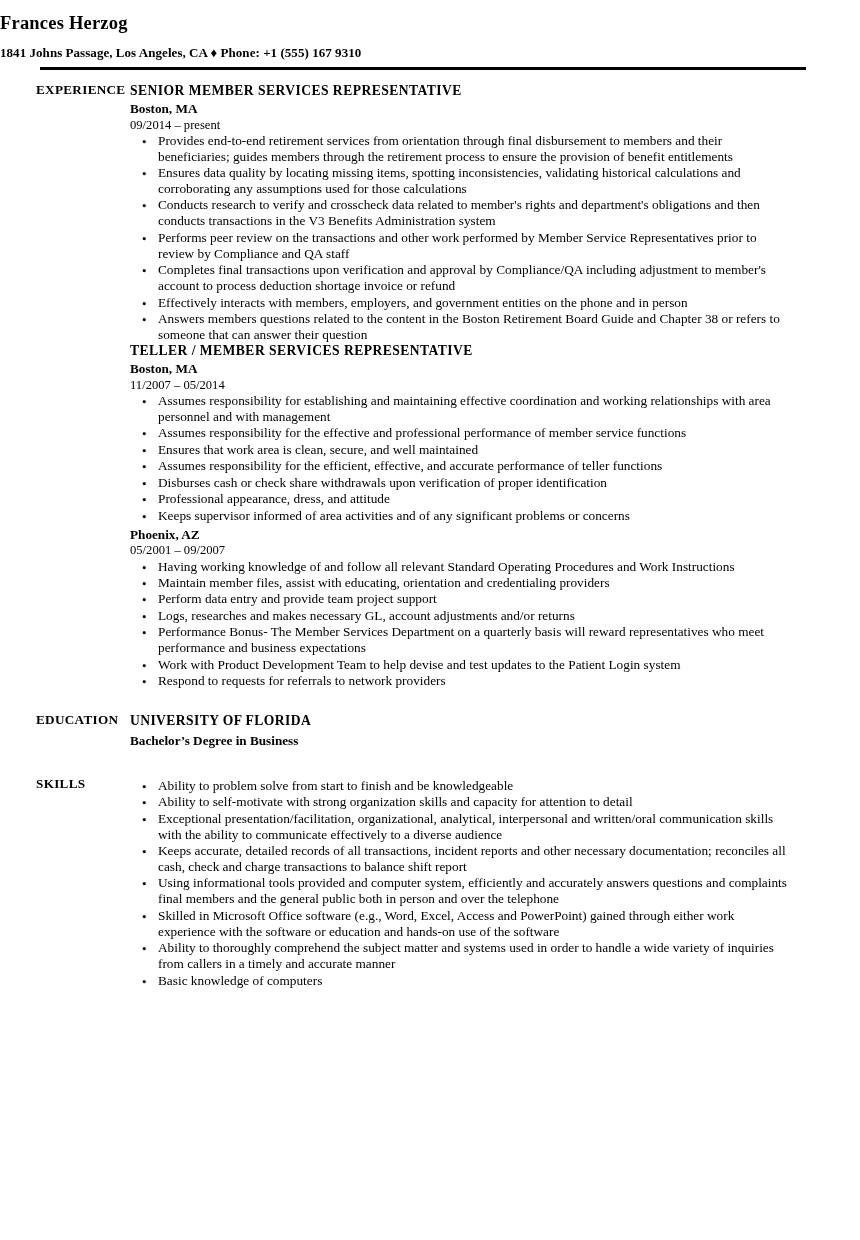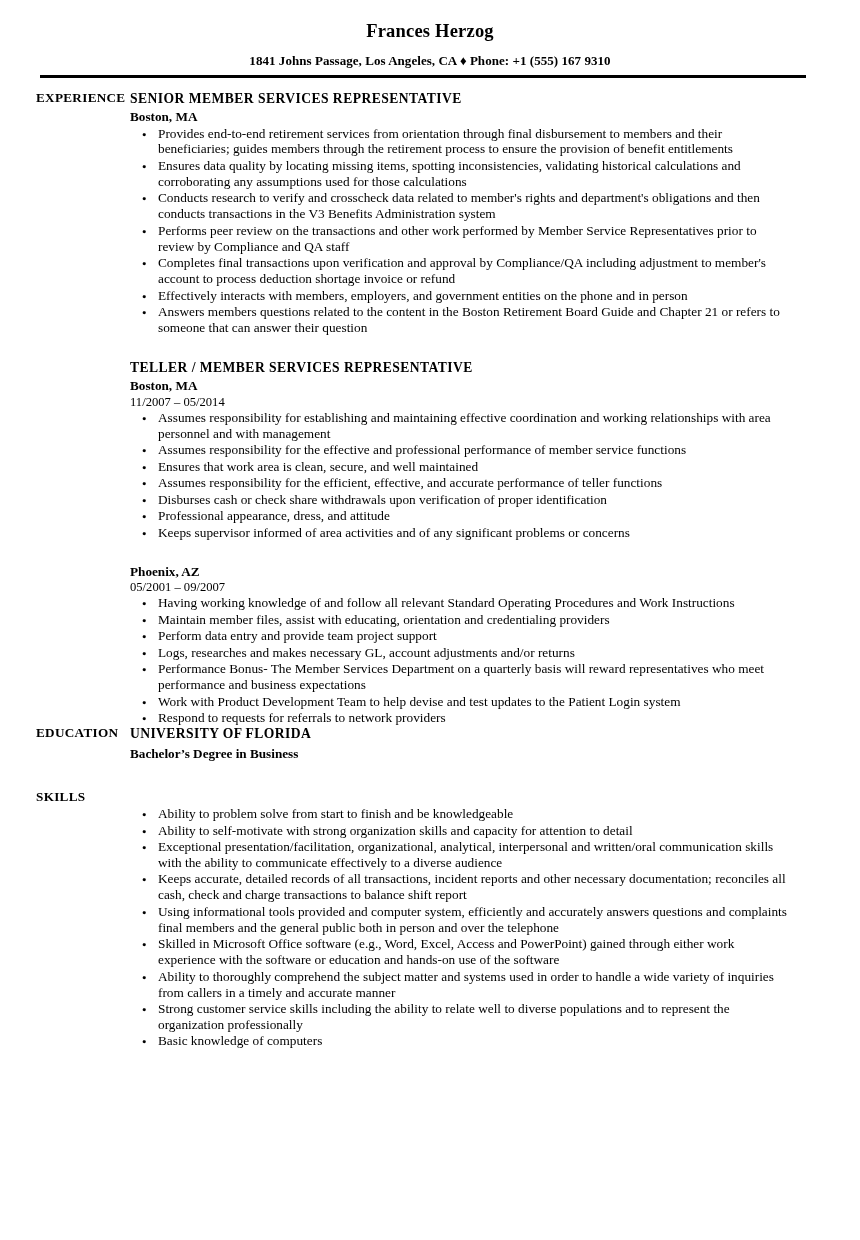--- a/index.html
+++ b/index.html
@@ -19,22 +19,21 @@
   .page {
     position: relative;
     width: 860px;
     height: 1240px;
     background: #ffffff;
     overflow: hidden;
   }
 
   
   .header {
-    padding-top: 22px;
-    text-align: center;
+    padding-top: 14px;
   }
   .cand-name {
     font-size: 18.5px;
     font-weight: bold;
     letter-spacing: 0.2px;
     line-height: 1.0;
   }
   .cand-contact {
     font-size: 13px;
     font-weight: bold;
@@ -64,25 +63,25 @@
     font-weight: bold;
     letter-spacing: 0.3px;
     line-height: 1.0;
   }
   .sec-body {
     flex: 1 1 auto;
     padding-right: 71px;
   }
 
   #experience-section { margin-top: 13px; }
-  #education-section  { }
+  #education-section  { margin-top: 24px; }
   #skills-section     { margin-top: 28px; }
 
   .job { }
-  .job + .job { margin-top: 24px; }
+  .job + .job { }
 
   .job-title {
     font-size: 13.6px;
     font-weight: bold;
     letter-spacing: 0.45px;
     line-height: 1.12;
   }
   .job-location {
     font-size: 13.2px;
     font-weight: bold;
@@ -124,48 +123,49 @@
     line-height: 1.12;
   }
   .edu-degree {
     font-size: 13.2px;
     font-weight: bold;
     line-height: 1.12;
     margin-top: 6px;
   }
 
   
-  #skills-section ul.bullets { margin-top: 16px; }
+  #skills-section ul.bullets { margin-top: 0; }
 </style>
 </head>
 <body>
 
 <div class="page">
 
   <div class="header">
     <div class="cand-name">Frances Herzog</div>
     <div class="cand-contact">1841 Johns Passage, Los Angeles, CA ♦ Phone: +1 (555) 167 9310</div>
   </div>
   <hr class="rule">
 
   <div class="section" id="experience-section">
     <div class="sec-label">EXPERIENCE</div>
     <div class="sec-body">
 
       <div class="job">
         <div class="job-title">SENIOR MEMBER SERVICES REPRESENTATIVE</div>
         <div class="job-location">Boston, MA</div>
+        <div class="job-dates">09/2014 – present</div>
         <ul class="bullets">
           <li>Provides end-to-end retirement services from orientation through final disbursement to members and their beneficiaries; guides members through the retirement process to ensure the provision of benefit entitlements</li>
           <li>Ensures data quality by locating missing items, spotting inconsistencies, validating historical calculations and corroborating any assumptions used for those calculations</li>
           <li>Conducts research to verify and crosscheck data related to member's rights and department's obligations and then conducts transactions in the V3 Benefits Administration system</li>
           <li>Performs peer review on the transactions and other work performed by Member Service Representatives prior to review by Compliance and QA staff</li>
           <li>Completes final transactions upon verification and approval by Compliance/QA including adjustment to member's account to process deduction shortage invoice or refund</li>
           <li>Effectively interacts with members, employers, and government entities on the phone and in person</li>
-          <li>Answers members questions related to the content in the Boston Retirement Board Guide and Chapter 21 or refers to someone that can answer their question</li>
+          <li>Answers members questions related to the content in the Boston Retirement Board Guide and Chapter 38 or refers to someone that can answer their question</li>
         </ul>
       </div>
 
       <div class="job">
         <div class="job-title">TELLER / MEMBER SERVICES REPRESENTATIVE</div>
         <div class="job-location">Boston, MA</div>
         <div class="job-dates">11/2007 – 05/2014</div>
         <ul class="bullets">
           <li>Assumes responsibility for establishing and maintaining effective coordination and working relationships with area personnel and with management</li>
           <li>Assumes responsibility for the effective and professional performance of member service functions</li>
@@ -206,19 +206,18 @@
     <div class="sec-label">SKILLS</div>
     <div class="sec-body">
       <ul class="bullets">
         <li>Ability to problem solve from start to finish and be knowledgeable</li>
         <li>Ability to self-motivate with strong organization skills and capacity for attention to detail</li>
         <li>Exceptional presentation/facilitation, organizational, analytical, interpersonal and written/oral communication skills with the ability to communicate effectively to a diverse audience</li>
         <li>Keeps accurate, detailed records of all transactions, incident reports and other necessary documentation; reconciles all cash, check and charge transactions to balance shift report</li>
         <li>Using informational tools provided and computer system, efficiently and accurately answers questions and complaints final members and the general public both in person and over the telephone</li>
         <li>Skilled in Microsoft Office software (e.g., Word, Excel, Access and PowerPoint) gained through either work experience with the software or education and hands-on use of the software</li>
         <li>Ability to thoroughly comprehend the subject matter and systems used in order to handle a wide variety of inquiries from callers in a timely and accurate manner</li>
-        <li>Strong customer service skills including the ability to relate well to diverse populations and to represent the organization professionally</li>
         <li>Basic knowledge of computers</li>
       </ul>
     </div>
   </div>
 
 </div>
 
 </body></html>

